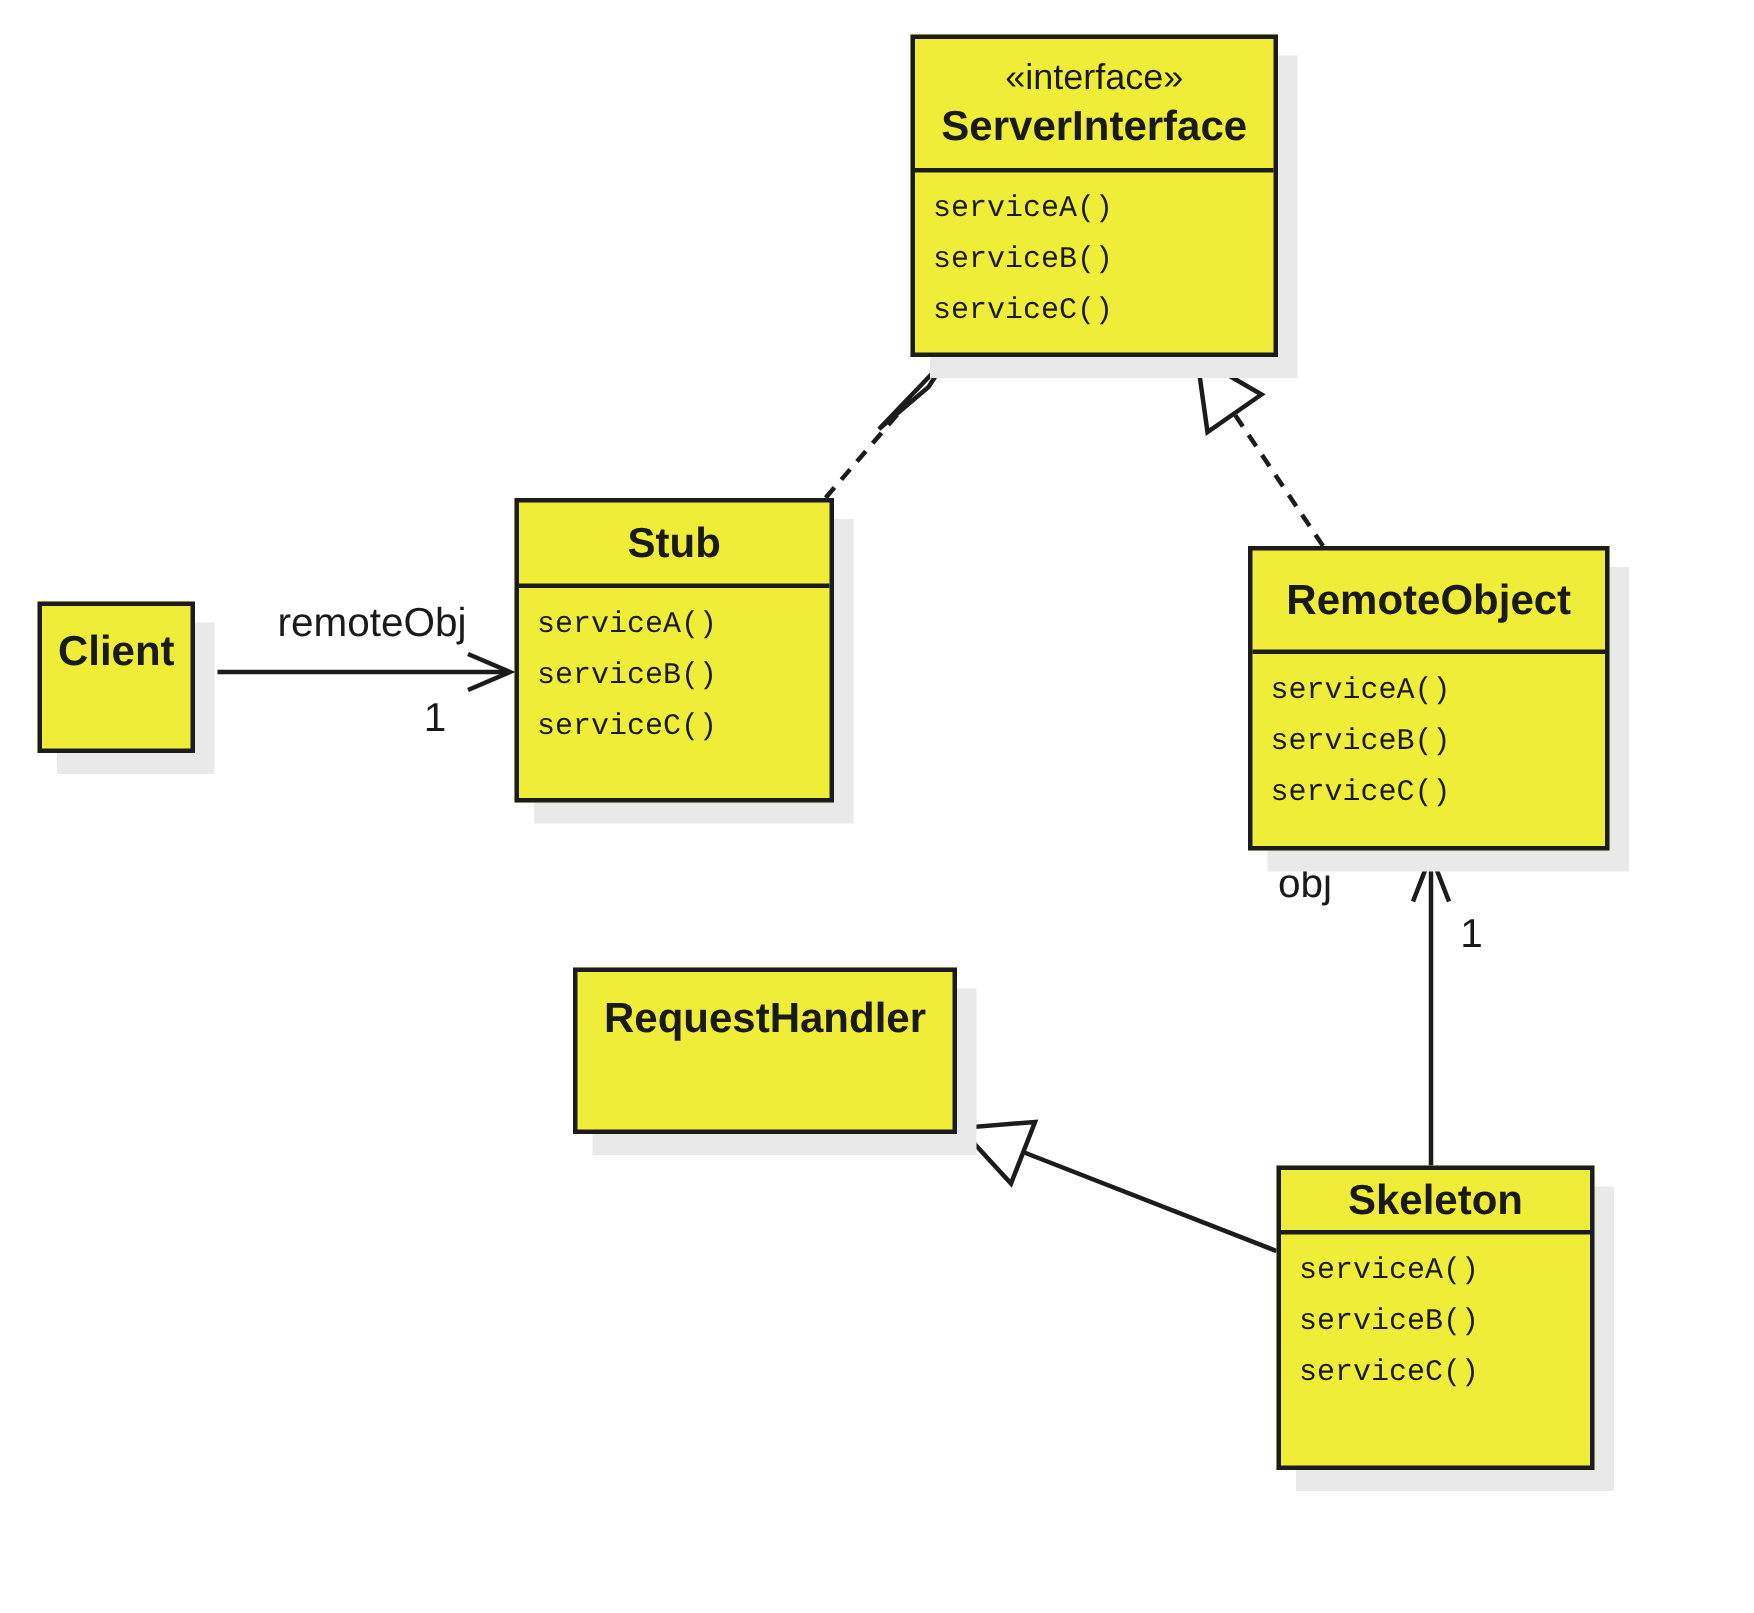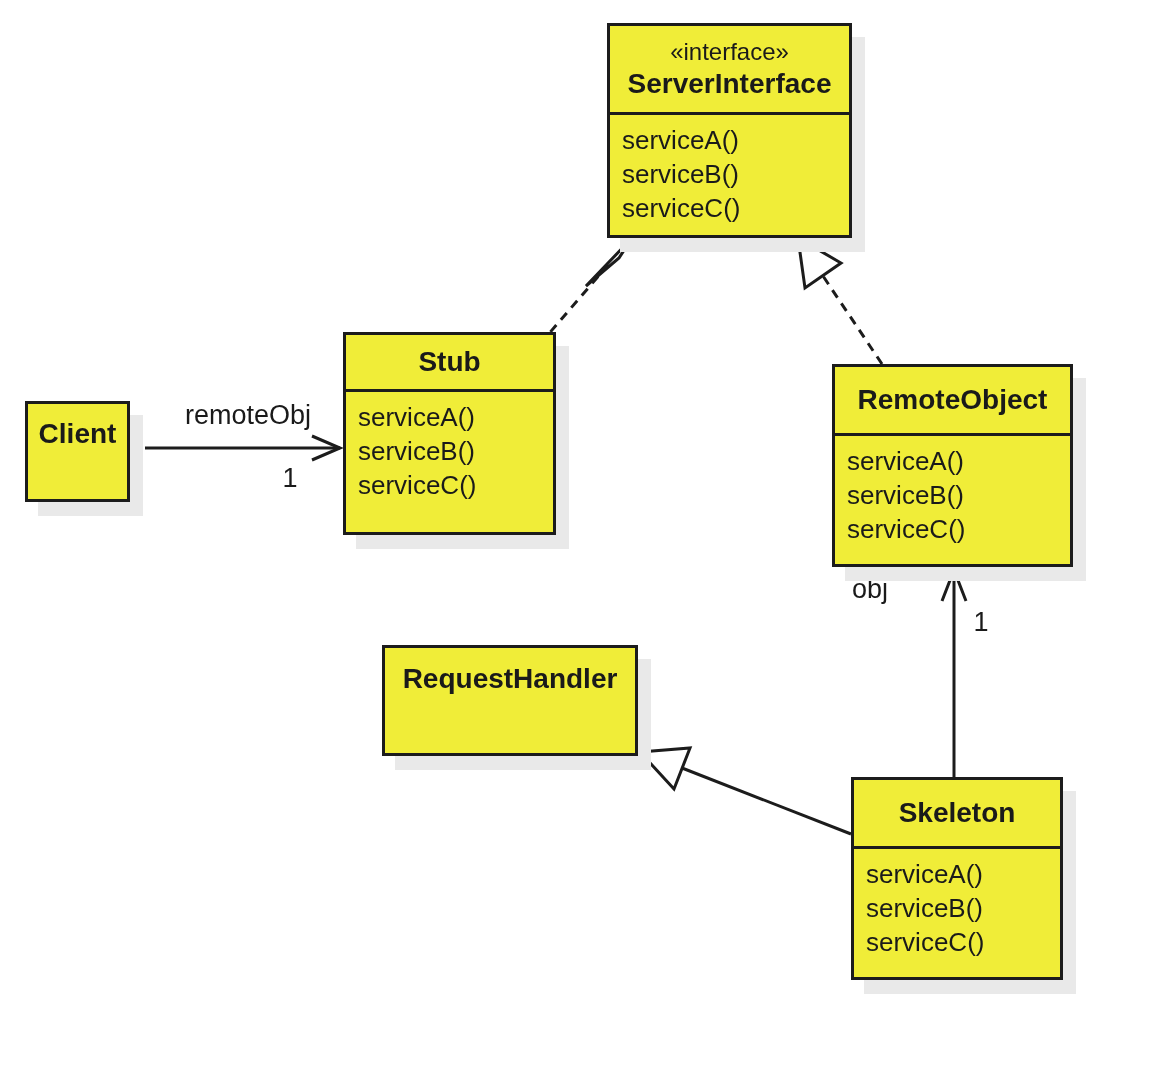--- a/index.html
+++ b/index.html
@@ -56,37 +56,38 @@
     flex: 0 0 auto;
     height: 0;
     border-top: 3px solid #1c1c1c;
   }
   .uml-methods {
     box-sizing: border-box;
     flex: 1 1 auto;
     padding: 8px 10px 0 12px;
   }
   .uml-method {
-    font-size: 26px;
+    font-size: 20px;
     line-height: 34px;
     white-space: nowrap;
+    font-family: Liberation Mono, monospace;
   }
   
   .box-server-interface { left: 607px; top: 23px;  width: 245px; height: 215px; }
   .box-server-interface .uml-header { height: 86px; }
   .box-stub             { left: 343px; top: 332px; width: 213px; height: 203px; }
   .box-stub .uml-header { height: 54px; }
   .box-remote-object    { left: 832px; top: 364px; width: 241px; height: 203px; }
   .box-remote-object .uml-header { height: 66px; }
   .box-client           { left: 25px;  top: 401px; width: 105px; height: 101px; }
   .box-client .uml-header { height: 60px; }
   .box-request-handler  { left: 382px; top: 645px; width: 256px; height: 111px; }
   .box-request-handler .uml-header { height: 62px; }
   .box-skeleton         { left: 851px; top: 777px; width: 212px; height: 203px; }
-  .box-skeleton .uml-header { height: 66px; }
+  .box-skeleton .uml-header { height: 40px; }
 
   .edge-line {
     stroke: #1c1c1c;
     stroke-width: 3;
     fill: none;
   }
   .edge-dashed {
     stroke-dasharray: 9 7;
   }
   .tri-hollow {

